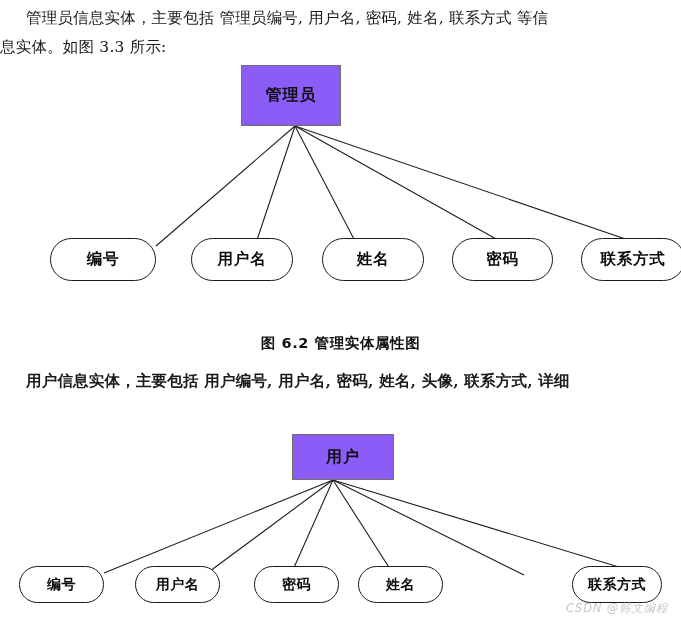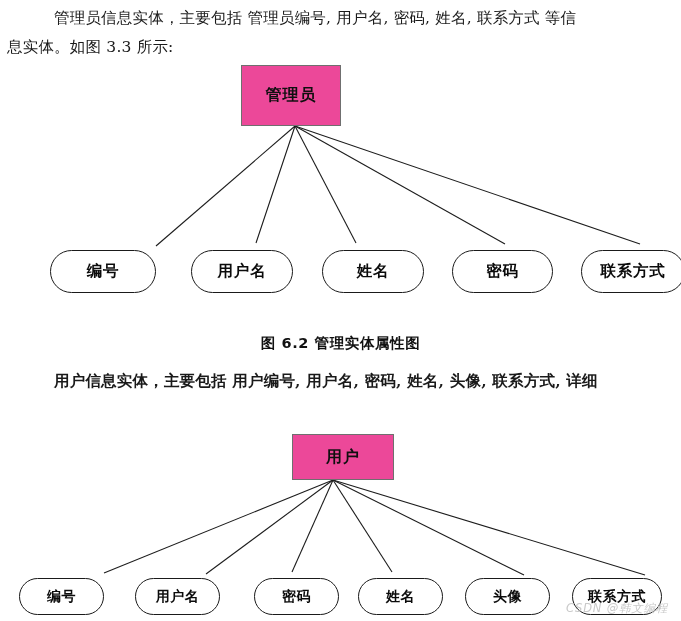--- a/index.html
+++ b/index.html
@@ -26,23 +26,22 @@
     position: absolute;
     font-size: 15.5px;
     line-height: 29px;
     letter-spacing: 0.2px;
     color: #1a1a1a;
     white-space: nowrap;
   }
   .para-line {
     display: block;
     white-space: nowrap;
-    padding-left: 7px;
-  }
-  .indent { padding-left: 54px; }
+  }
+  .indent { padding-left: 26px; }
 
   .caption {
     position: absolute;
     font-size: 14.5px;
     line-height: 18px;
     width: 681px;
     text-align: center;
     color: #111111;
     font-family: "DejaVu Sans", "Liberation Sans", sans-serif;
     font-weight: 700;
@@ -57,21 +56,21 @@
   .lines {
     position: absolute;
     left: 0;
     top: 0;
     pointer-events: none;
   }
   .entity-box {
     position: absolute;
     box-sizing: border-box;
     border: 1.6px solid #6f6f6f;
-    background: #ec4899;
+    background: #8b5cf6;
     display: flex;
     align-items: center;
     justify-content: center;
     font-family: "DejaVu Serif", "Liberation Serif", serif;
     font-size: 16px;
     font-weight: 700;
     color: #0f0f0f;
     letter-spacing: 1px;
     z-index: 3;
   }
@@ -80,21 +79,20 @@
     box-sizing: border-box;
     border: 1.3px solid #1a1a1a;
     background: #ffffff;
     display: flex;
     align-items: center;
     justify-content: center;
     font-family: "DejaVu Serif", "Liberation Serif", serif;
     font-weight: 700;
     color: #0b0b0b;
     z-index: 3;
-    margin-top: 12px;
   }
   .attr-row1 {
     height: 43px;
     border-radius: 22px;
     font-size: 15.5px;
     letter-spacing: 0.8px;
   }
   .attr-row2 {
     height: 37px;
     border-radius: 19px;
@@ -182,23 +180,20 @@
     </div>
     <div class="attr attr-row2" style="left:135px; top:142px; width:85px;">
       <span>用户名</span>
     </div>
     <div class="attr attr-row2" style="left:254px; top:142px; width:85px;">
       <span>密码</span>
     </div>
     <div class="attr attr-row2" style="left:358px; top:142px; width:85px;">
       <span>姓名</span>
     </div>
-    <div class="attr attr-row2" style="left:465px; top:142px; width:85px;">
-      <span>头像</span>
-    </div>
     <div class="attr attr-row2" style="left:572px; top:142px; width:90px;">
       <span>联系方式</span>
     </div>
   </div>
 
   <div class="watermark" style="left:566px; top:601px;">
     <span>CSDN @韩文编程</span>
   </div>
 
 </div>

